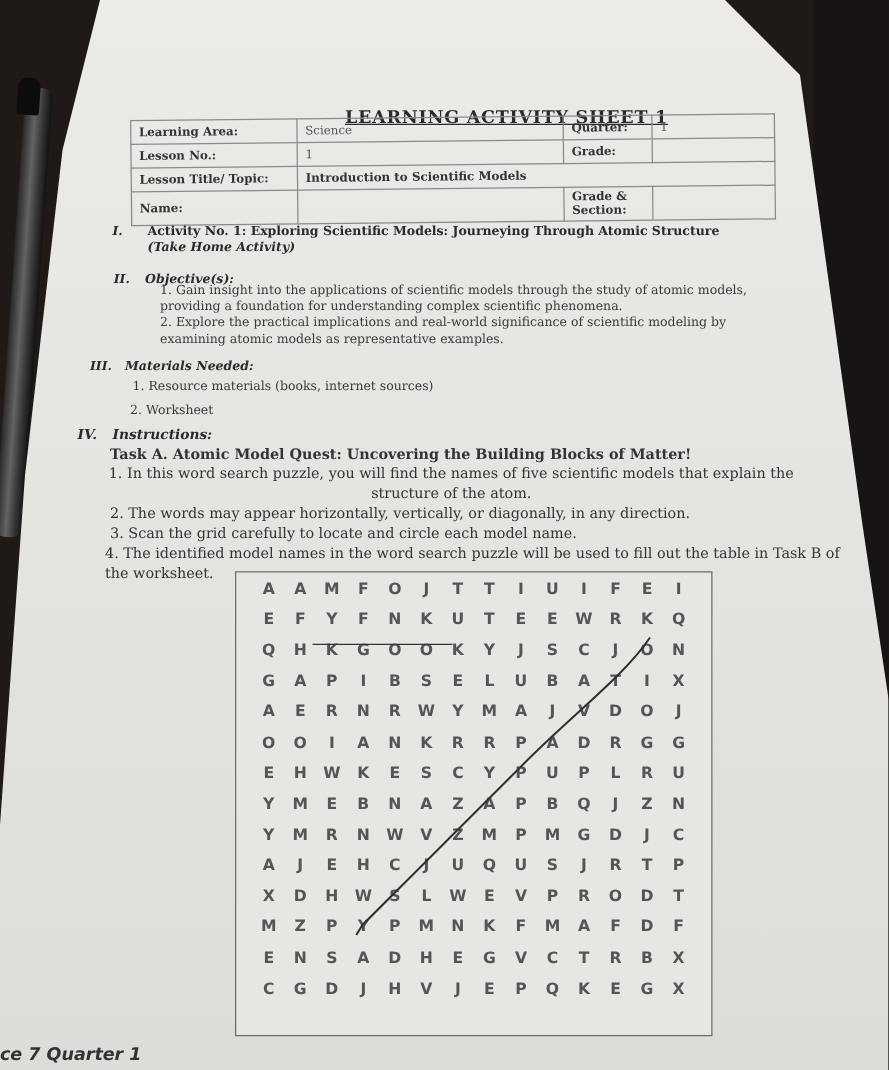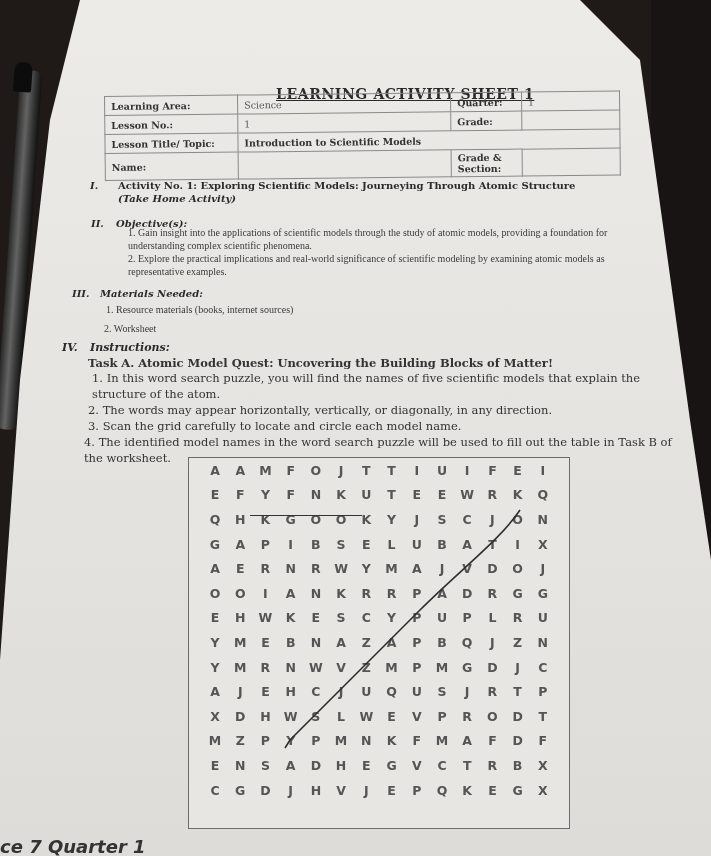--- a/index.html
+++ b/index.html
@@ -27,30 +27,30 @@
     position:absolute; left:104px; top:96px; width:516px; border-collapse:collapse;
     font-size:9.5px; color:#333; transform:rotate(-0.6deg); transform-origin:left top;
   }
   table.hdr td { border:1px solid #8a8a8a; padding:2px 6px; height:14px; }
   .lbl { font-weight:bold; }
   .val { color:#555; }
   .section { position:absolute; color:#2a2a2a; font-size:10px; }
   .roman { position:absolute; font-weight:bold; font-style:italic; }
   .bold { font-weight:bold; }
   .ital { font-style:italic; }
-  .list { position:absolute; font-size:10px; color:#3a3a3a; line-height:13px;font-family:Liberation Serif, serif; }
+  .list { position:absolute; font-size:10px; color:#3a3a3a; line-height:13px; }
   .instr { position:absolute; font-size:11.5px; color:#333; line-height:16px; }
   .grid {
     position:absolute; left:188px; top:457px; width:380px; height:370px;
     border:1.5px solid #6c6c6c; background:#e7e6e3;
   }
   .grid-row { display:flex; justify-content:space-between; padding:0 14px; height:24.6px; align-items:center; }
   .cell { width:24px; text-align:center; font-family:"DejaVu Sans", sans-serif; font-size:12.5px; font-weight:bold; color:#555; }
   .strike { position:absolute; background:#333; height:1.4px; }
-  .footer { position:absolute; left:0; top:836px; font-family:"DejaVu Sans", sans-serif; font-style:italic; font-weight:bold; font-size:18px; color:#333; }
+  .footer { position:absolute; left:0; top:836px; font-family:"DejaVu Sans", sans-serif; font-style:italic; font-weight:bold; font-size:14px; color:#333; }
 </style>
 </head>
 <body>
 
 <div class="bg-right"></div>
 <div class="pen"></div>
 <div class="pen-cap"></div>
 
 <div class="paper"></div>
 
@@ -101,21 +101,21 @@
   <span class="bold ital" style="position:absolute;left:28px;top:0;white-space:nowrap;">Materials Needed:</span>
 </div>
 <div class="list" style="left:106px;top:303px;text-align:center;">1. Resource materials (books, internet sources)</div>
 <div class="list" style="left:104px;top:322px;">2. Worksheet</div>
 
 <div class="section" style="left:62px;top:341px;font-size:11px;">
   <span class="roman" style="left:0;top:0">IV.</span>
   <span class="bold ital" style="position:absolute;left:28px;top:0;white-space:nowrap;">Instructions:</span>
 </div>
 <div class="instr bold" style="left:88px;top:355px;white-space:nowrap;">Task A. Atomic Model Quest: Uncovering the Building Blocks of Matter!</div>
-<div class="instr" style="left:92px;top:370px;width:570px;font-style:normal;">1. In this word search puzzle, you will find the names of five scientific models that explain the structure of the atom.</div>
+<div class="instr" style="left:76px;top:370px;width:570px;font-style:normal;text-align:center;">1. In this word search puzzle, you will find the names of five scientific models that explain the structure of the atom.</div>
 <div class="instr" style="left:88px;top:402px;width:580px;font-style:normal;">2. The words may appear horizontally, vertically, or diagonally, in any direction.</div>
 <div class="instr" style="left:88px;top:418px;width:580px;font-style:normal;">3. Scan the grid carefully to locate and circle each model name.</div>
 <div class="instr" style="left:84px;top:434px;width:590px;font-style:normal;">4. The identified model names in the word search puzzle will be used to fill out the table in Task B of the worksheet.</div>
 
 <div class="grid" id="grid">
     <div class="grid-row">
       <span class="cell">A</span>
       <span class="cell">A</span>
       <span class="cell">M</span>
       <span class="cell">F</span>

